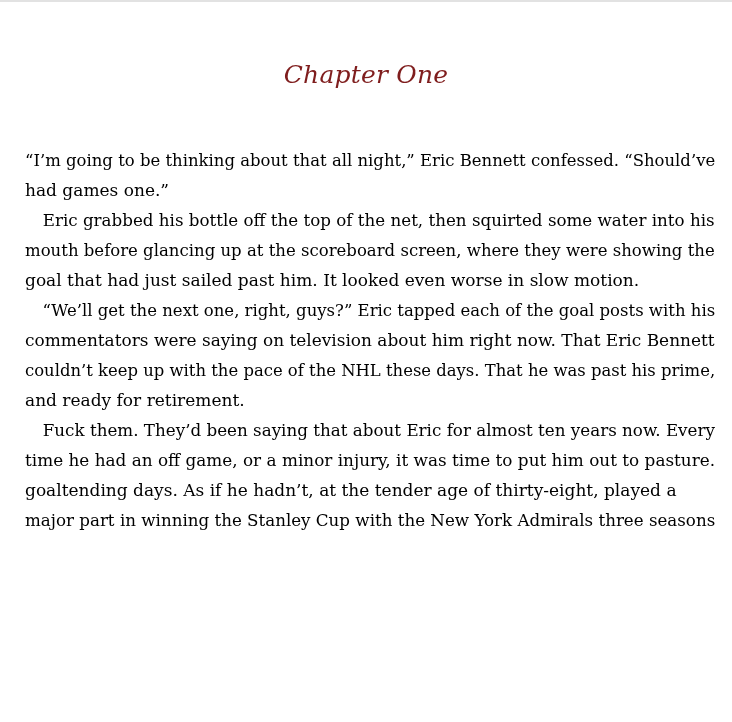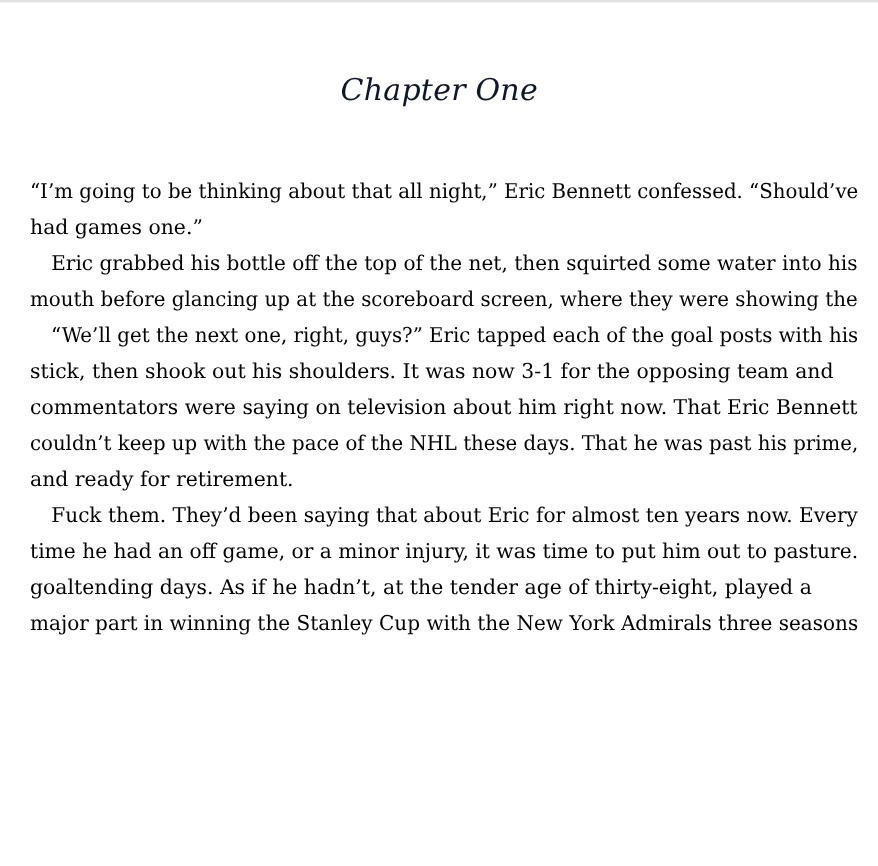--- a/index.html
+++ b/index.html
@@ -30,21 +30,21 @@
     .chapter-title {
       position: absolute;
       left: 0;
       top: 57px;
       width: 732px;
       text-align: center;
       font-family: "DejaVu Serif", serif;
       font-style: italic;
       font-size: 25px;
       line-height: 36px;
-      color: #0f172a;
+      color: #7f1d1d;
       letter-spacing: 0.2px;
     }
     .body-text {
       position: absolute;
       left: 25px;
       top: 145px;
       width: 690px;
       font-family: "DejaVu Serif", serif;
       font-size: 17px;
       line-height: 30px;
@@ -69,23 +69,23 @@
   <div class="chapter-title">Chapter One</div>
 
   <div class="body-text">
 
     <span class="line" style="transform: scaleX(0.9691);">“I’m going to be thinking about that all night,” Eric Bennett confessed. “Should’ve</span>
     <span class="line">had games one.”</span>
 
 
     <span class="line indent" style="transform: scaleX(0.9829);">Eric grabbed his bottle off the top of the net, then squirted some water into his</span>
     <span class="line" style="transform: scaleX(0.9718);">mouth before glancing up at the scoreboard screen, where they were showing the</span>
+    <span class="line">goal that had just sailed past him. It looked even worse in slow motion.</span>
 
     <span class="line indent" style="transform: scaleX(0.9705);">“We’ll get the next one, right, guys?” Eric tapped each of the goal posts with his</span>
-    <span class="line">stick, then shook out his shoulders. It was now 3-1 for the opposing team and</span>
     <span class="line" style="transform: scaleX(0.9971);">commentators were saying on television about him right now. That Eric Bennett</span>
     <span class="line" style="transform: scaleX(0.9664);">couldn’t keep up with the pace of the NHL these days. That he was past his prime,</span>
     <span class="line">and ready for retirement.</span>
 
     <span class="line indent" style="transform: scaleX(0.9843);">Fuck them. They’d been saying that about Eric for almost ten years now. Every</span>
     <span class="line" style="transform: scaleX(0.9914);">time he had an off game, or a minor injury, it was time to put him out to pasture.</span>
     <span class="line">goaltending days. As if he hadn’t, at the tender age of thirty-eight, played a</span>
     <span class="line" style="transform: scaleX(0.9815);">major part in winning the Stanley Cup with the New York Admirals three seasons</span>
   </div>
 </div>

